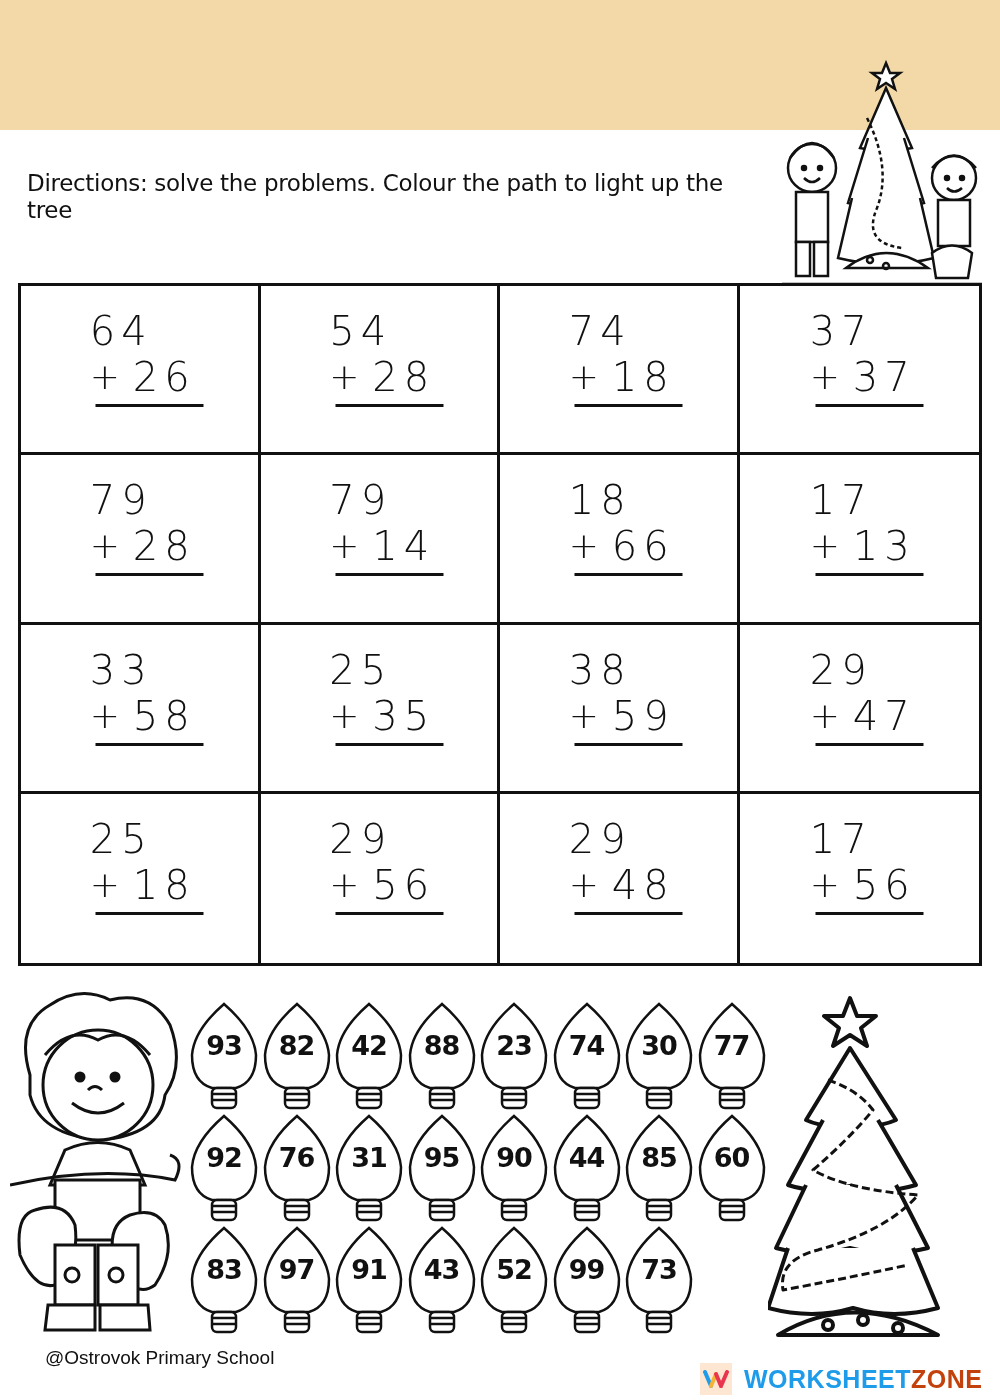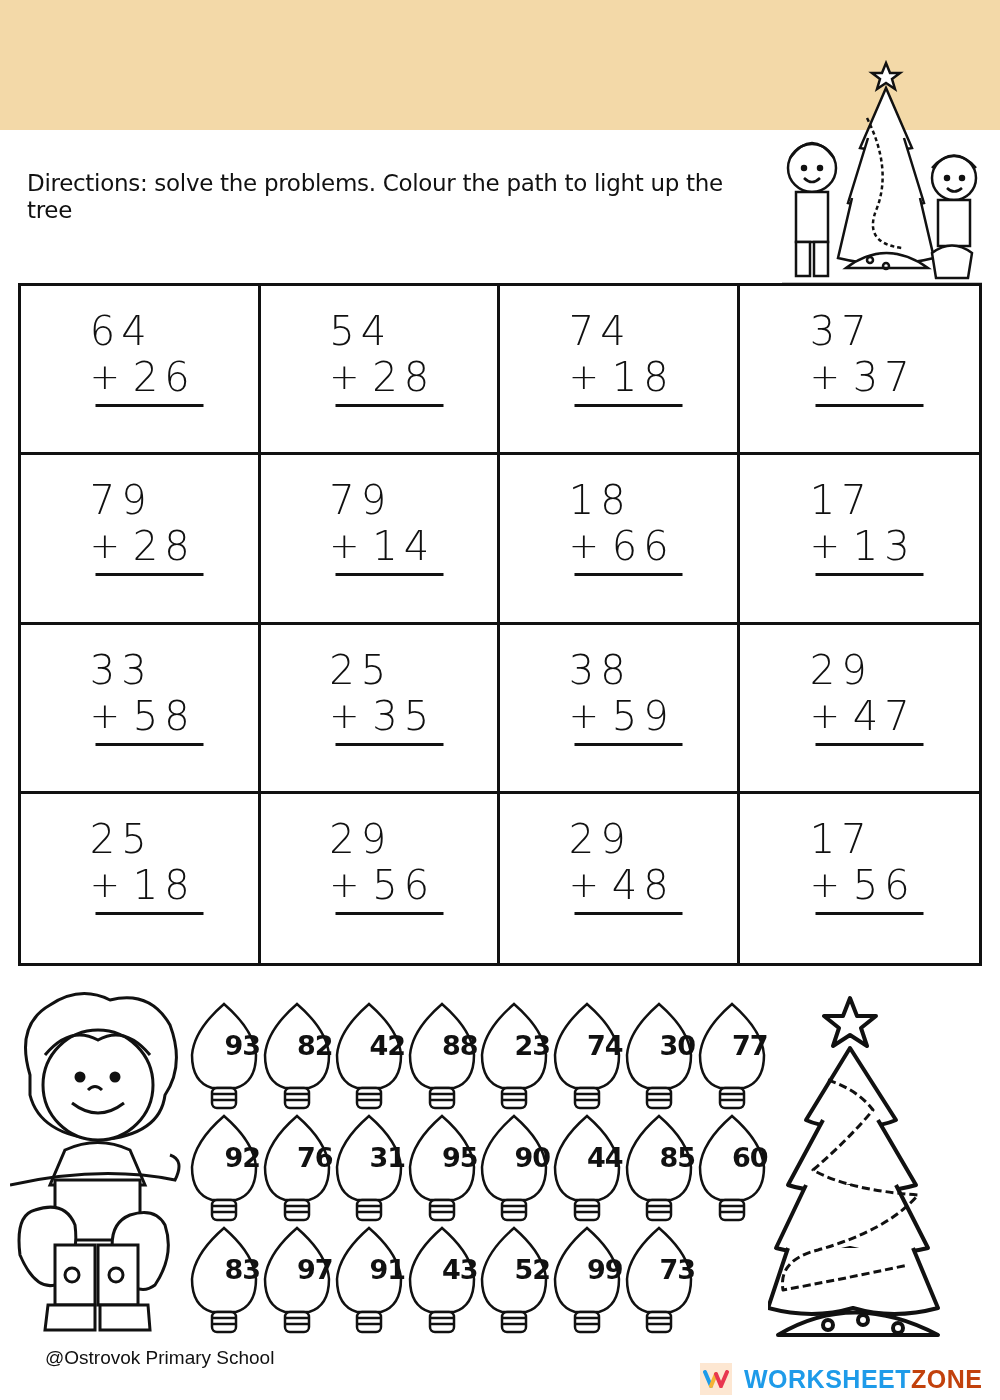--- a/index.html
+++ b/index.html
@@ -18,21 +18,21 @@
   .problem { position:absolute; left:50%; top:22px; transform:translateX(-45%); width:110px;
              font-family:"DejaVu Sans", sans-serif; font-weight:300; font-size:40px; line-height:46px; }
   .problem .top { text-align:left; padding-right:4px; letter-spacing:6px; }
   .problem .bottom { display:flex; justify-content:space-between; letter-spacing:6px; padding-right:4px; }
   .problem .op { font-size:36px; }
   .problem .line { height:3px; background:#111; margin-top:4px; margin-left:6px; width:108px; }
   .bulbs { position:absolute; left:188px; top:1000px; width:580px; height:345px;
            display:grid; grid-template-columns:repeat(8,72.5px); grid-template-rows:repeat(3,112px); }
   .bulb { position:relative; width:72px; height:112px; }
   .bulb svg { position:absolute; left:0; top:0; }
-  .bulb .num { position:absolute; left:0; width:72px; top:30px; text-align:right;
+  .bulb .num { position:absolute; left:0; width:72px; top:30px; text-align:center;
                font-family:"DejaVu Sans", sans-serif; font-weight:bold; font-size:27px; letter-spacing:-1px; }
   .girl { position:absolute; left:10px; top:985px; width:175px; height:355px; }
   .tree { position:absolute; left:768px; top:990px; width:210px; height:350px; }
   .credit { position:absolute; left:45px; top:1347px; font-size:19px; font-family:"Liberation Sans", sans-serif; }
   .brand { position:absolute; left:700px; top:1362px; height:34px; display:flex; align-items:center; }
   .brand .logo { width:32px; height:32px; background:#fde7d2; display:flex; align-items:center; justify-content:center; margin-right:12px; }
   .brand .name { font-family:"Liberation Sans", sans-serif; font-size:25px; font-weight:bold; letter-spacing:0.5px; }
 </style>
 </head>
 <body>

